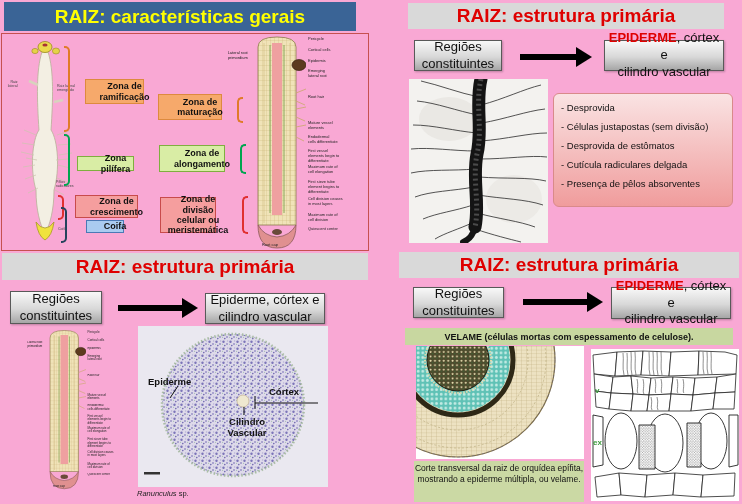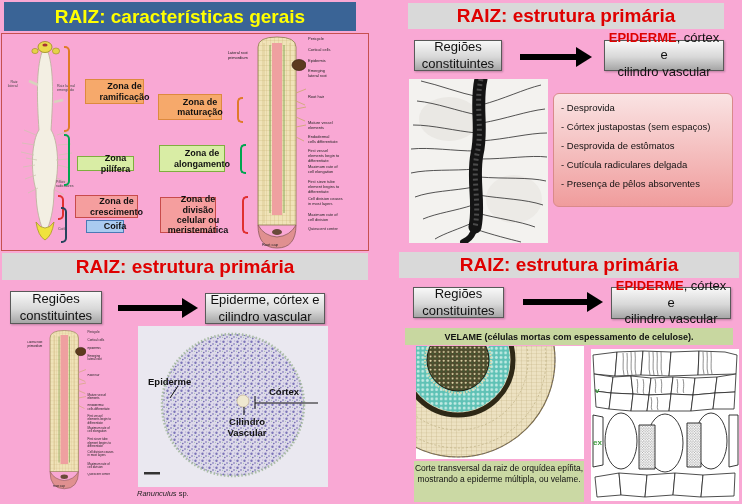--- a/index.html
+++ b/index.html
@@ -247,21 +247,21 @@
       <path d="M63,144 C50,150 36,154 26,160"></path>
         <path d="M66,150 C84,156 100,160 112,163"></path>
     </g>
     <path d="M72,0 C66,25 74,50 68,75 C63,100 71,125 66,148" stroke="#141414" stroke-width="13" fill="none" stroke-linecap="round"></path>
     <path d="M66,148 C64,156 60,161 54,163" stroke="#141414" stroke-width="6" fill="none" stroke-linecap="round"></path>
     <path d="M72,0 C66,25 74,50 68,75 C63,100 71,125 66,148" stroke="#4A4A4A" stroke-width="5" fill="none" stroke-dasharray="2,3"></path>
   </svg>
 
   <div class="pink-panel">
     <div class="bullet">- Desprovida</div>
-    <div class="bullet">- Córtex justapostas (sem espaços)</div>
+    <div class="bullet">- Células justapostas (sem divisão)</div>
     <div class="bullet">- Desprovida de estômatos</div>
     <div class="bullet">- Cutícula radiculares delgada</div>
     <div class="bullet">- Presença de pêlos absorventes</div>
   </div>
 
   <div class="title-bar" id="bl-title">RAIZ: estrutura primária</div>
 
   <div class="gbox" style="left:10px;top:291px;width:92px;height:33px">Regiões
 constituintes</div>
   <div class="arrow-shaft" style="left:118px;top:305px;width:65px"></div>

